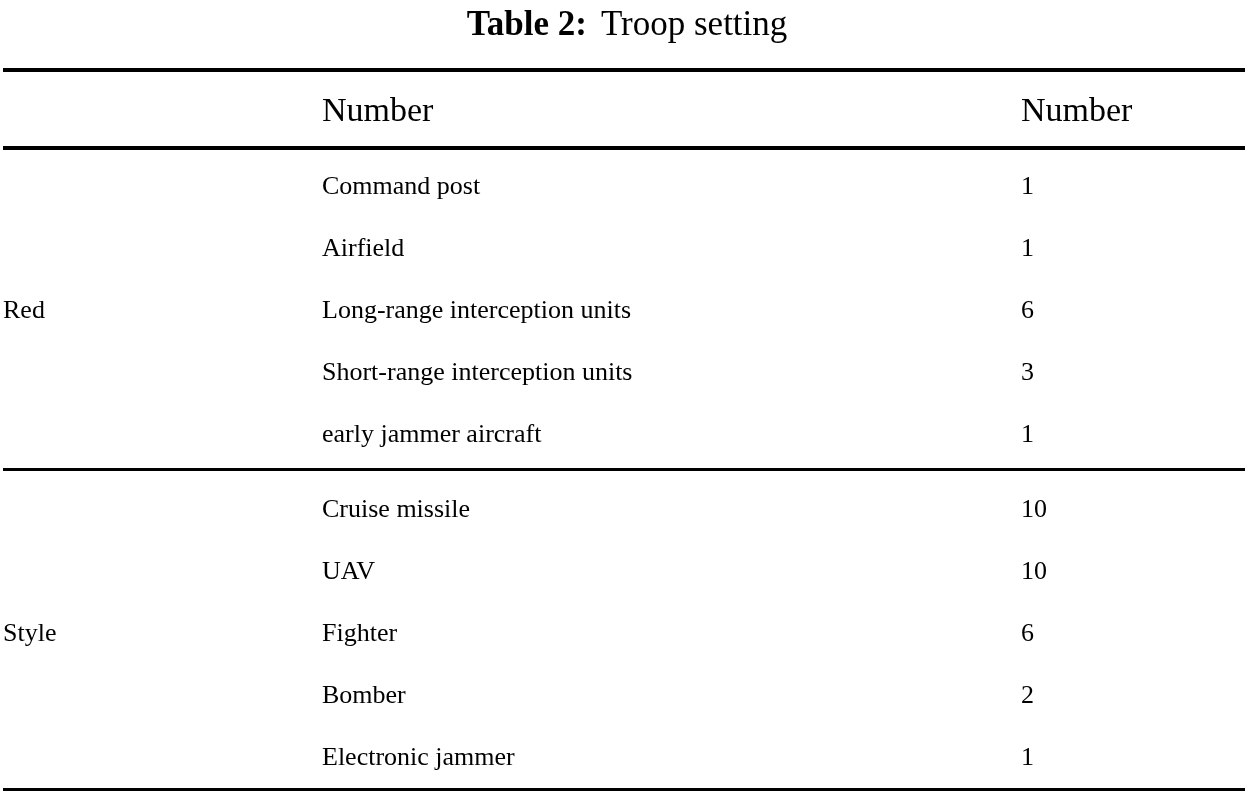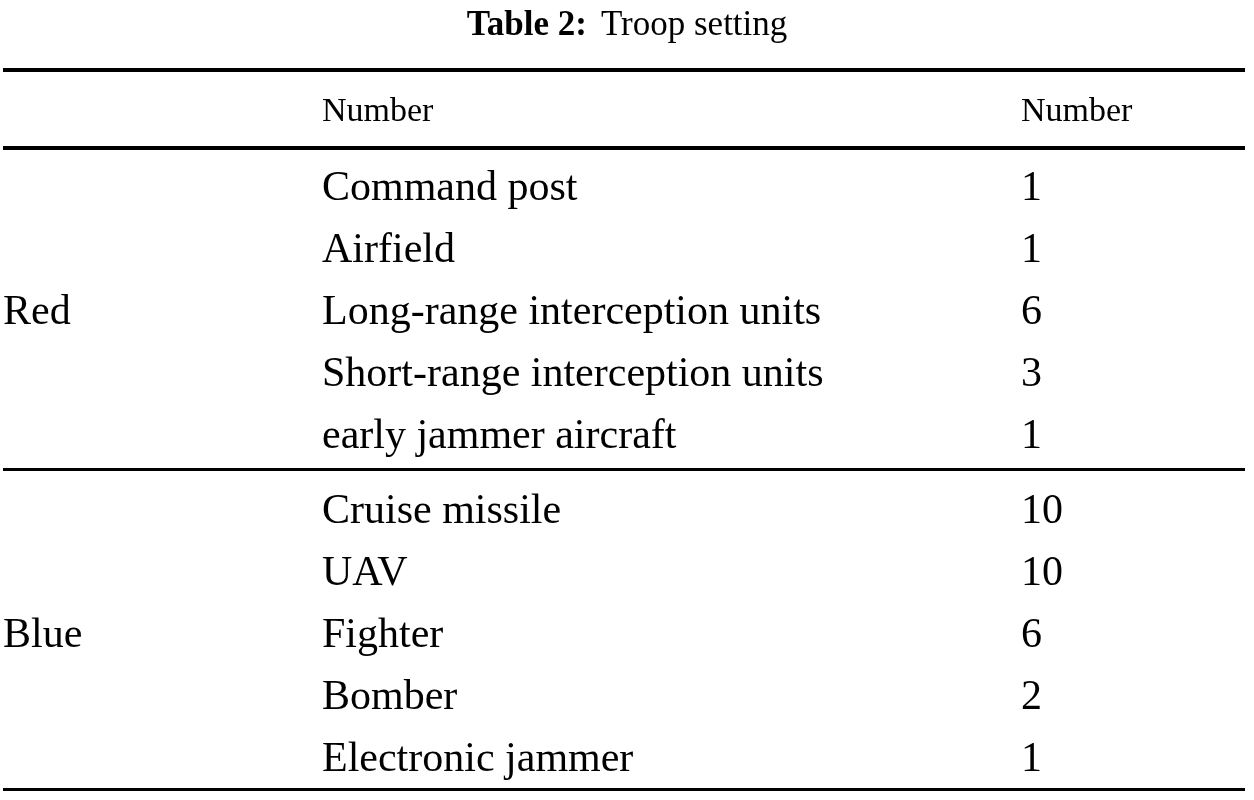--- a/index.html
+++ b/index.html
@@ -59,21 +59,21 @@
   
   .tbl {
     position: absolute;
     left: 0;
     top: 0;
     width: 1254px;
   }
 
   .cell {
     position: absolute;
-    font-size: 42px;
+    font-size: 26px;
     line-height: 40px;
     white-space: nowrap;
   }
 
   .col-group  { left: 3px; text-align: center;    }
   .col-style  { left: 322px;  }
   .col-number { left: 1021px; }
 
   .hdr { font-size: 34px; }
 </style>
@@ -106,21 +106,21 @@
 
     <div class="cell col-style" style="top:290px">Long-range interception units</div>
     <div class="cell col-number" style="top:290px">6</div>
 
     <div class="cell col-style" style="top:352px">Short-range interception units</div>
     <div class="cell col-number" style="top:352px">3</div>
 
     <div class="cell col-style" style="top:414px">early jammer aircraft</div>
     <div class="cell col-number" style="top:414px">1</div>
 
-    <div class="cell col-group" style="top:613px">Blue</div>
+    <div class="cell col-group" style="top:613px">Style</div>
 
     <div class="cell col-style" style="top:489px">Cruise missile</div>
     <div class="cell col-number" style="top:489px">10</div>
 
     <div class="cell col-style" style="top:551px">UAV</div>
     <div class="cell col-number" style="top:551px">10</div>
 
     <div class="cell col-style" style="top:613px">Fighter</div>
     <div class="cell col-number" style="top:613px">6</div>
 

